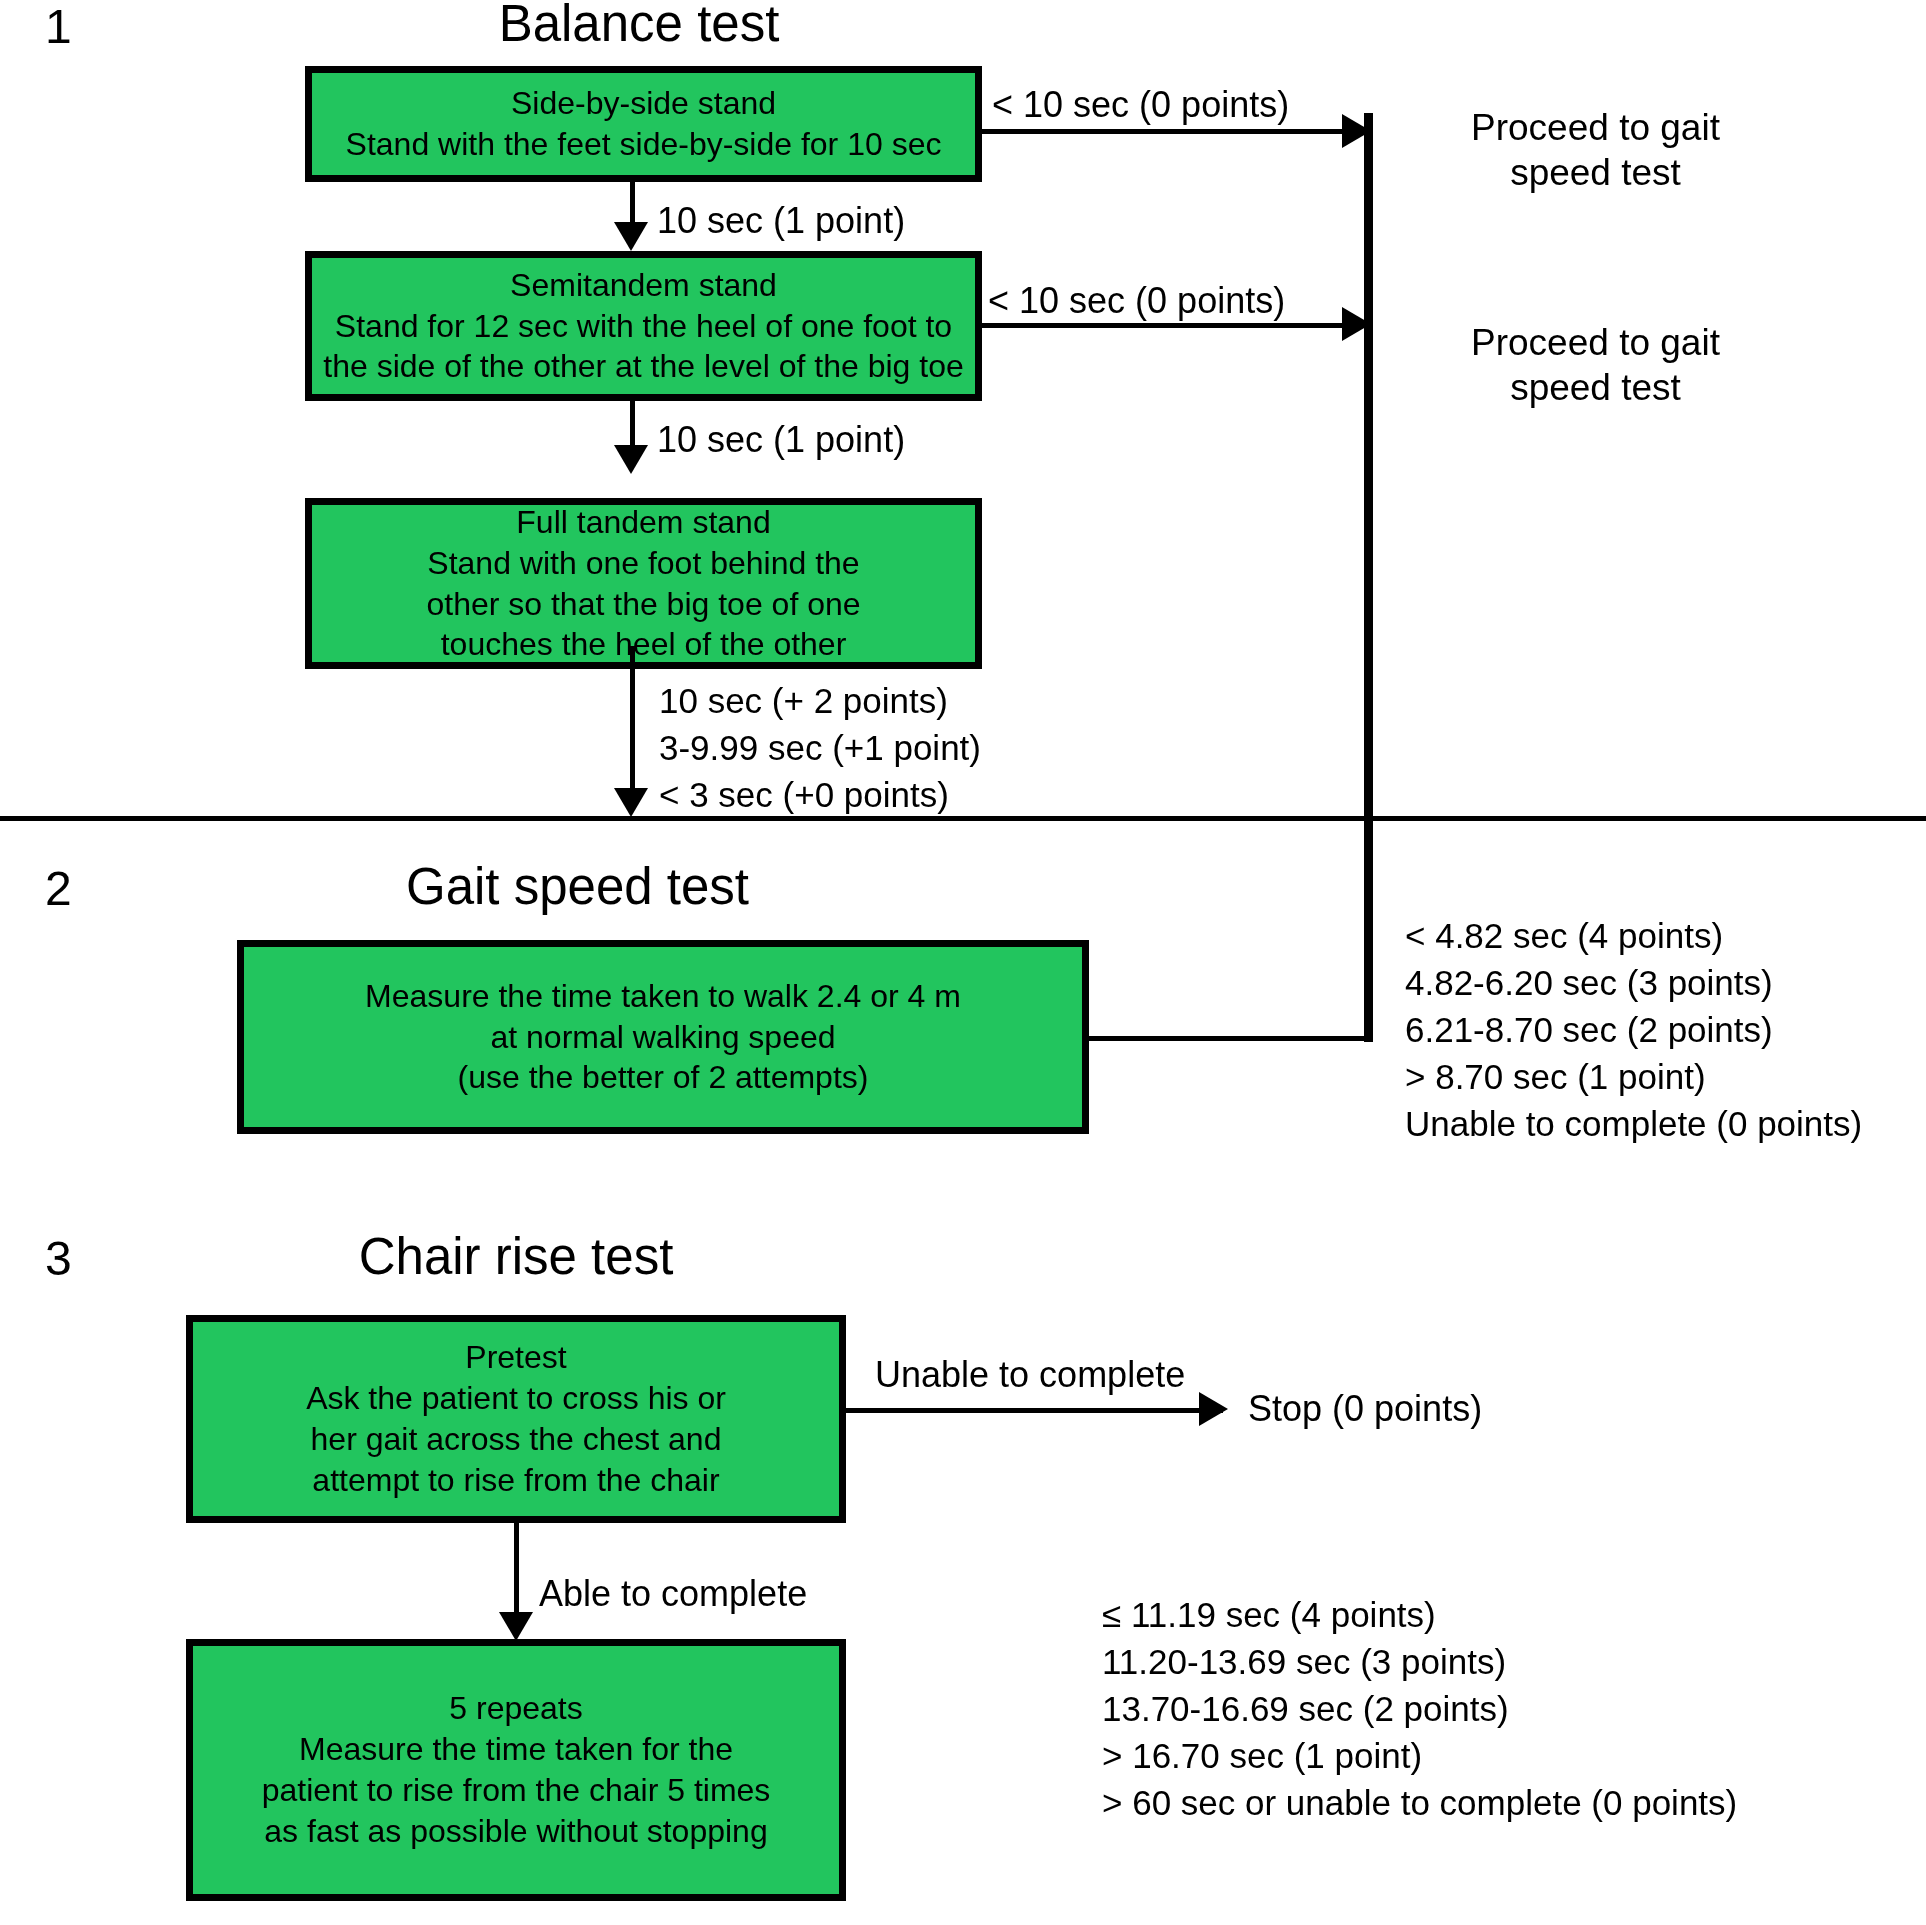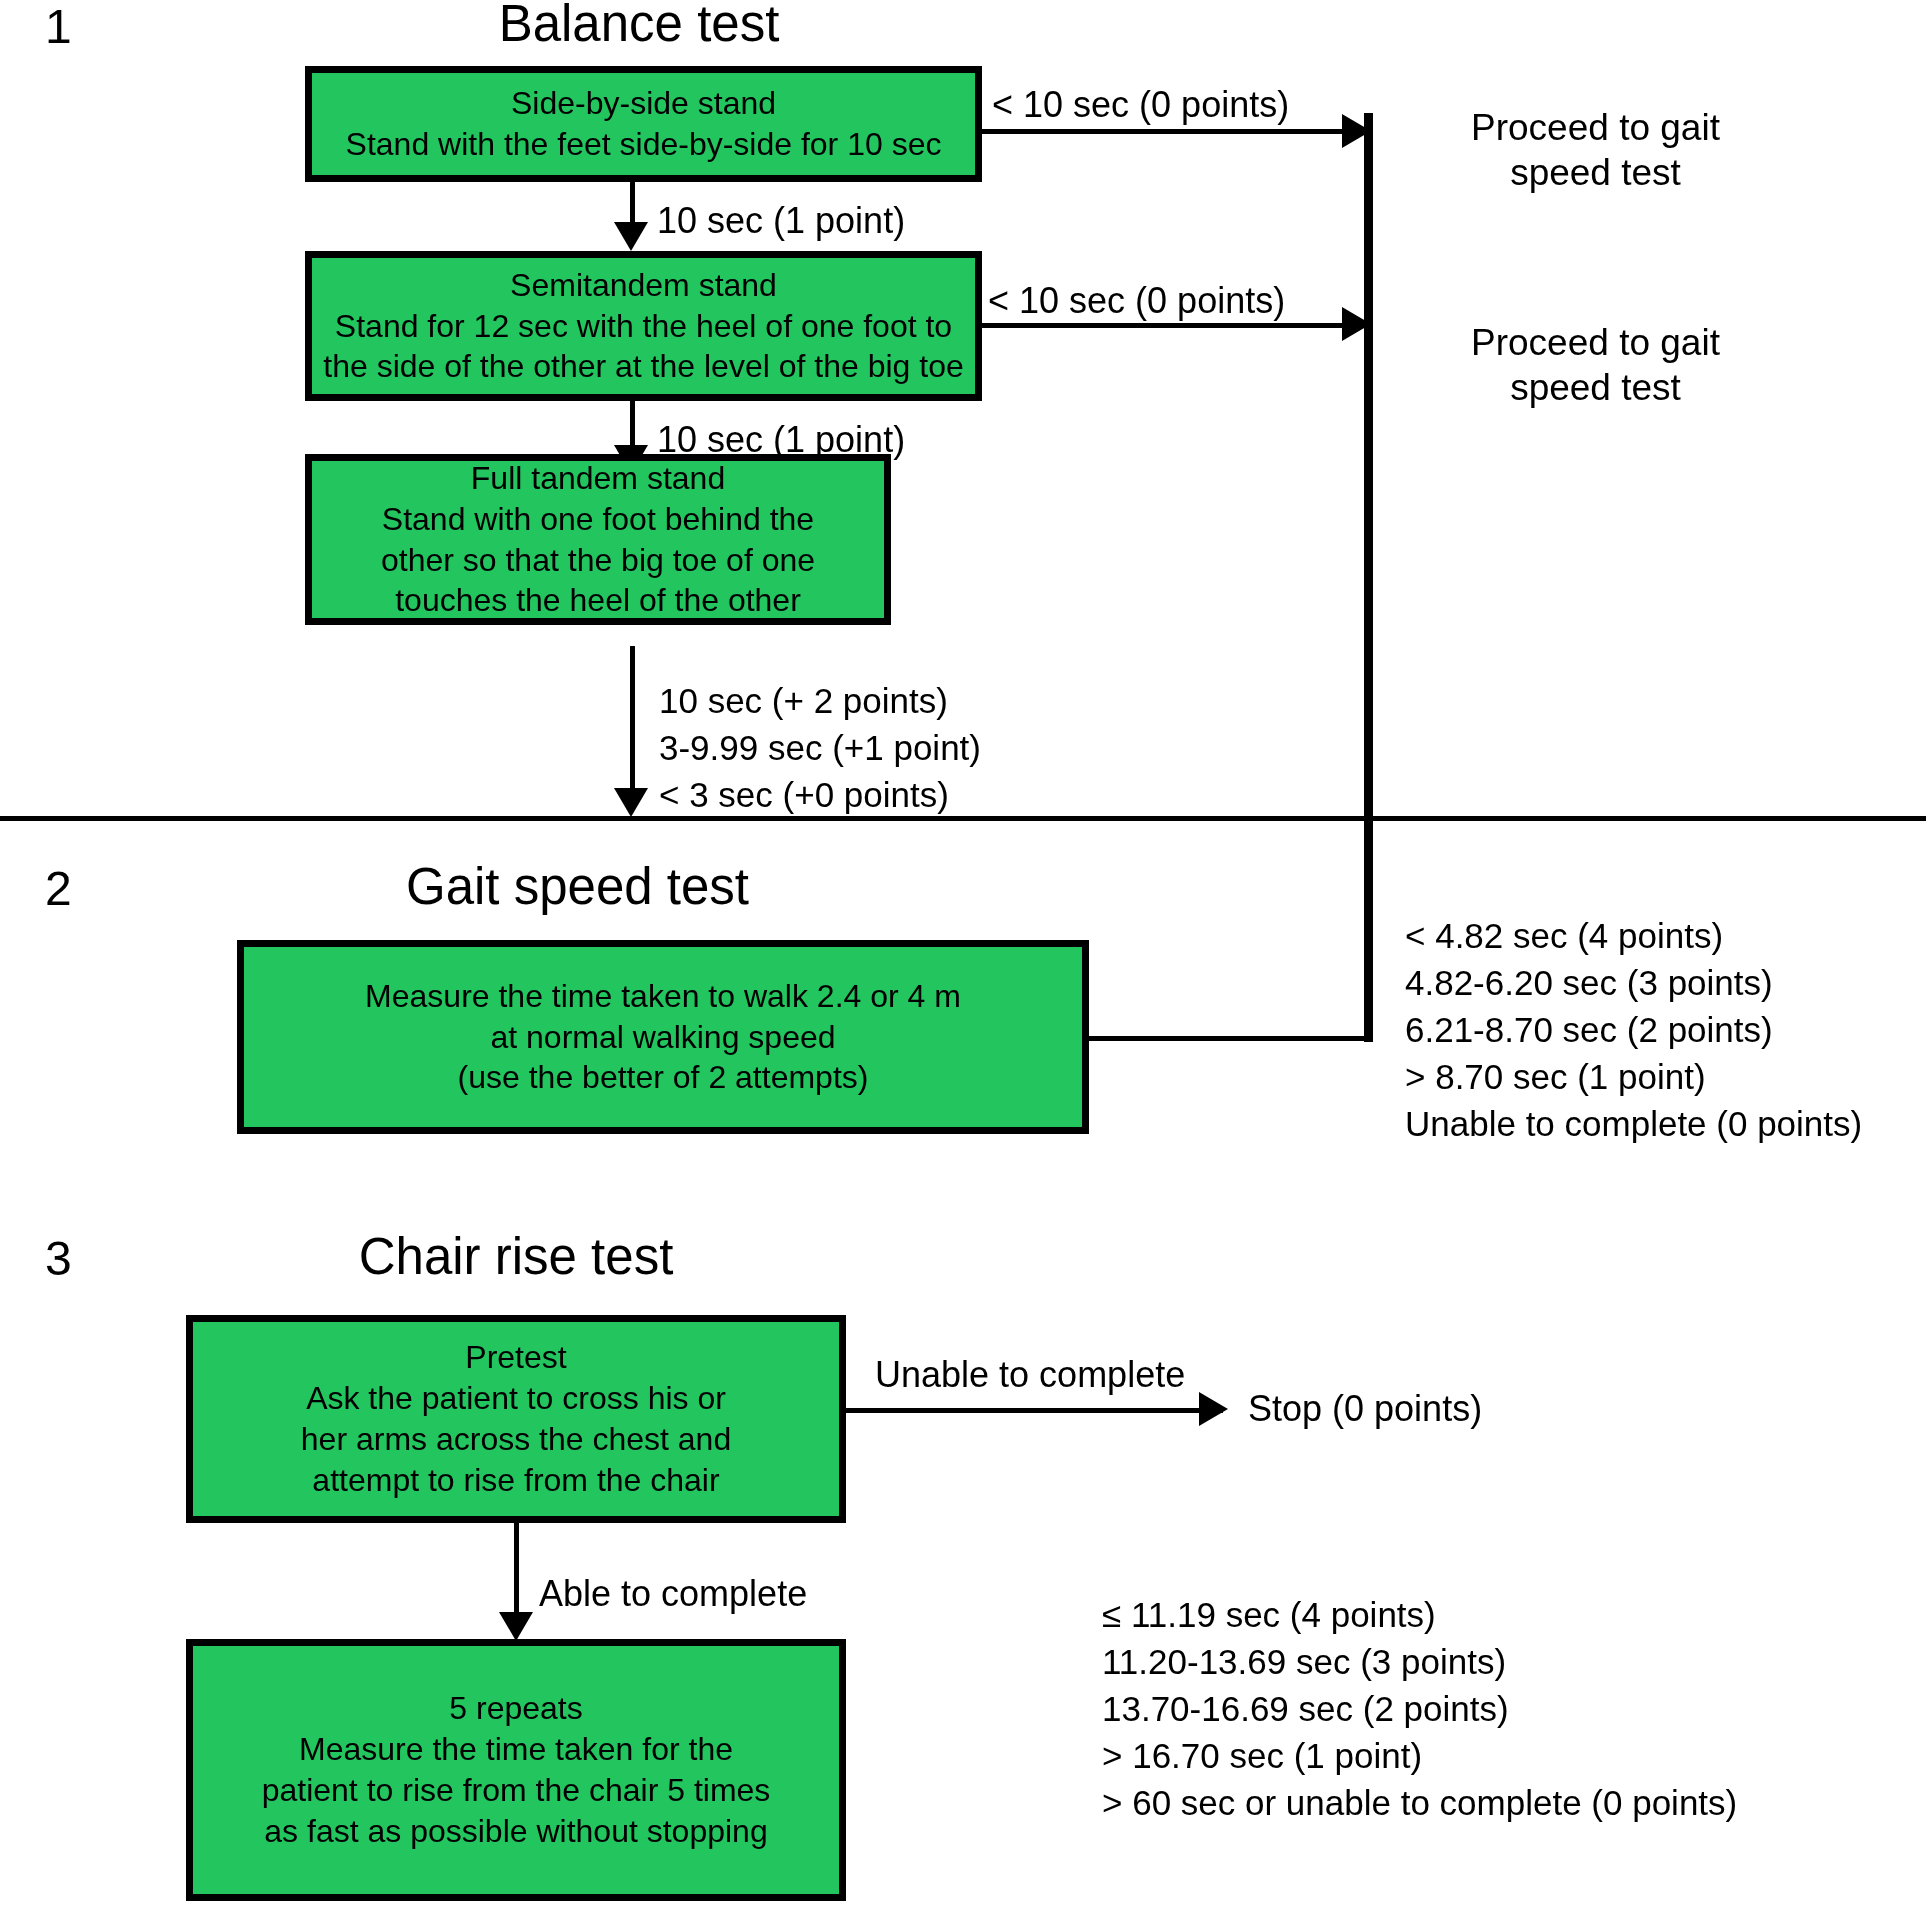--- a/index.html
+++ b/index.html
@@ -136,21 +136,21 @@
   <div class="arrow-right" style="left:1342px; top:307px;"></div>
   <div class="txt elabel" style="left:988px; top:279px;">&lt; 10 sec (0 points)</div>
 
   <div class="txt sidelabel" style="left:1426px; top:320px; width:339px;">Proceed to gait</div>
   <div class="txt sidelabel" style="left:1426px; top:365px; width:339px;">speed test</div>
 
   <div class="vline" style="left:630px; top:401px; height:50px;"></div>
   <div class="arrow-down" style="left:614px; top:445px;"></div>
   <div class="txt elabel" style="left:657px; top:418px;">10 sec (1 point)</div>
 
-  <div class="pbox" style="left:305px; top:454px; width:586px; height:171px;">
+  <div class="pbox" style="left:305px; top:498px; width:677px; height:171px;">
     <div class="inner">
       <div>Full tandem stand</div>
       <div>Stand with one foot behind the</div>
       <div>other so that the big toe of one</div>
       <div>touches the heel of the other</div>
     </div>
   </div>
 
   <div class="vline" style="left:630px; top:646px; height:146px;"></div>
   <div class="arrow-down" style="left:614px; top:788px;"></div>
@@ -182,21 +182,21 @@
   <div class="txt scorelist" style="left:1405px; top:1054px;">&gt; 8.70 sec (1 point)</div>
   <div class="txt scorelist" style="left:1405px; top:1101px;">Unable to complete (0 points)</div>
 
   <div class="txt sec-num" style="left:45px; top:1231px;">3</div>
   <div class="txt sec-title" style="left:177px; top:1227px; width:678px;">Chair rise test</div>
 
   <div class="pbox" style="left:186px; top:1315px; width:660px; height:208px;">
     <div class="inner">
       <div>Pretest</div>
       <div>Ask the patient to cross his or</div>
-      <div>her arms across the chest and</div>
+      <div>her gait across the chest and</div>
       <div>attempt to rise from the chair</div>
     </div>
   </div>
 
   <div class="hline" style="left:845px; top:1408px; width:378px;"></div>
   <div class="arrow-right" style="left:1199px; top:1392px;"></div>
   <div class="txt elabel" style="left:875px; top:1353px;">Unable to complete</div>
   <div class="txt elabel" style="left:1248px; top:1387px;">Stop (0 points)</div>
 
   <div class="vline" style="left:514px; top:1523px; height:108px;"></div>

